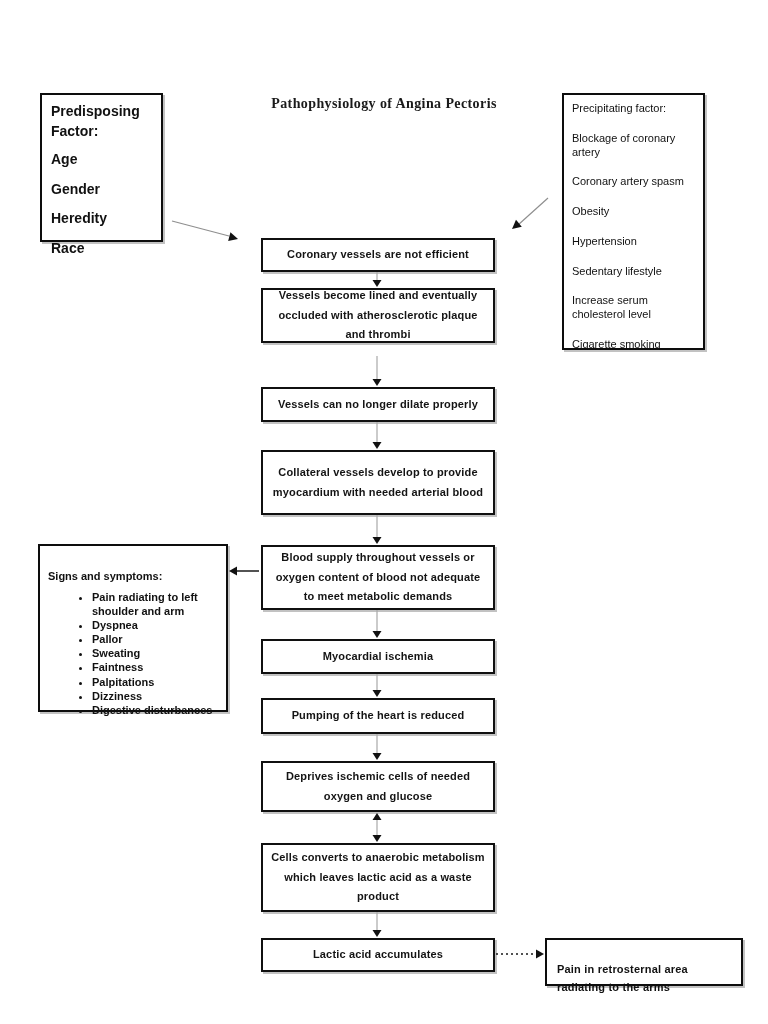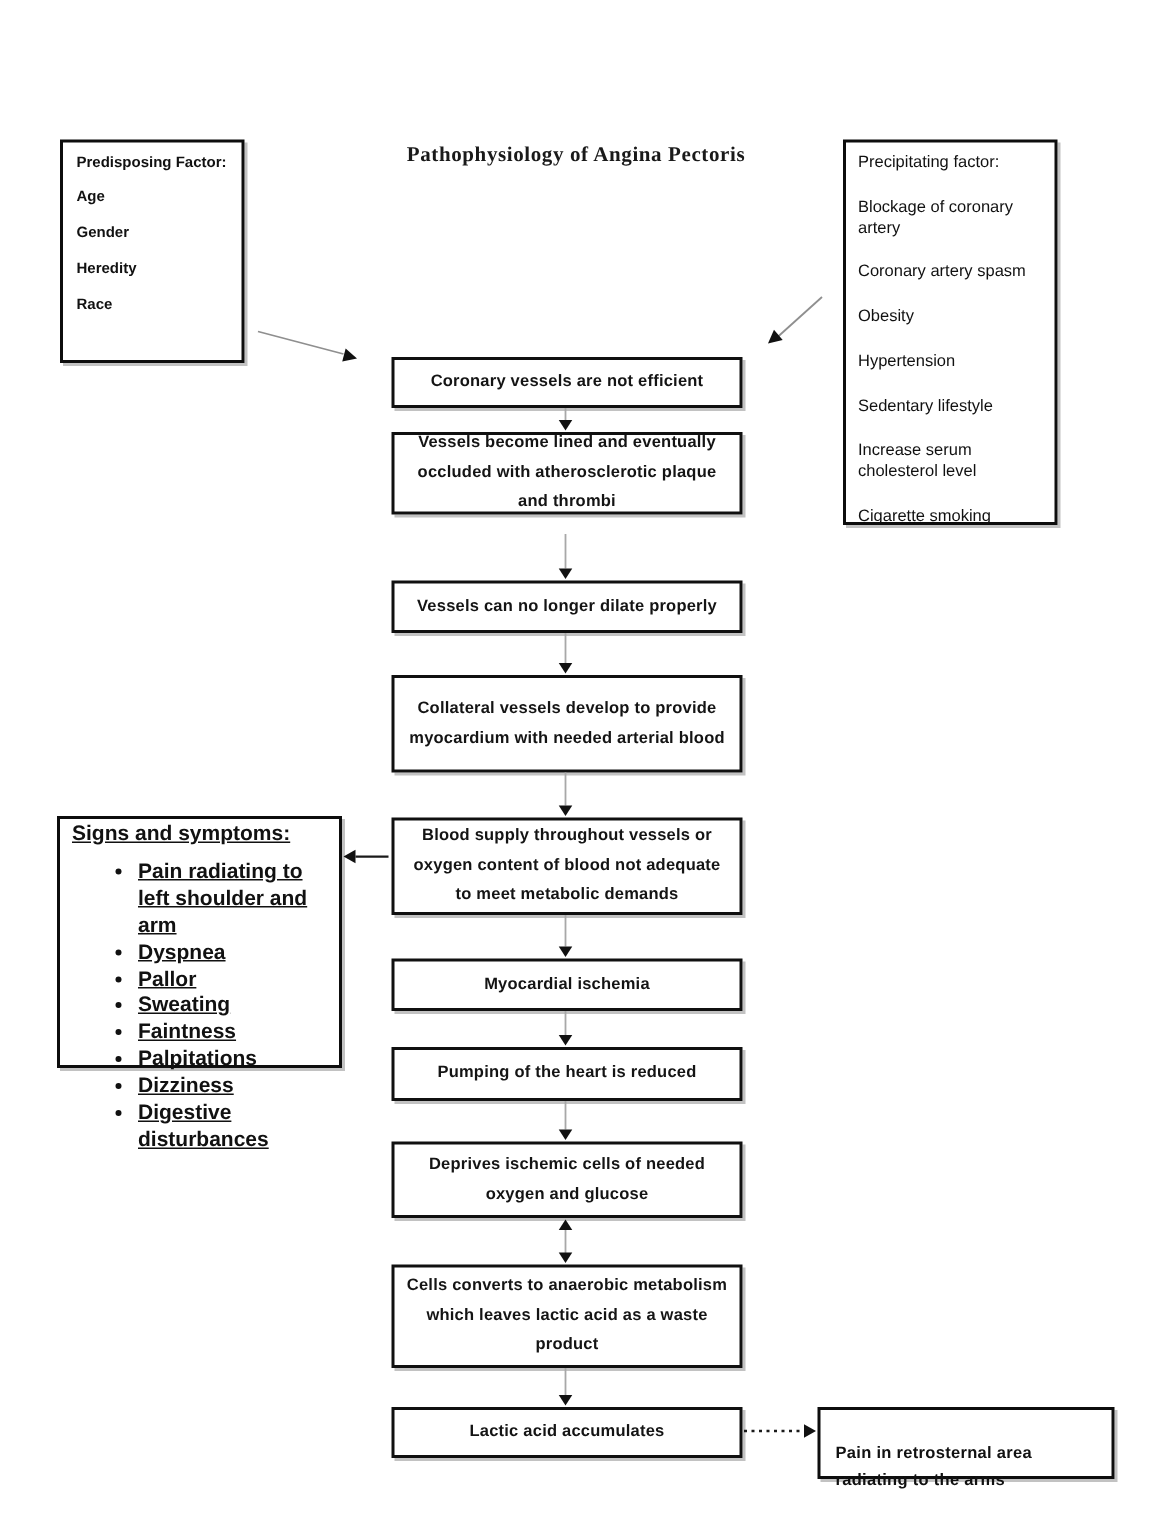--- a/index.html
+++ b/index.html
@@ -6,27 +6,27 @@
   .page{
     position:relative;width:768px;height:1024px;background:#ffffff;overflow:hidden;
     font-family:"Liberation Sans",sans-serif;color:#111;
   }
   .title{
     position:absolute;top:96px;left:0;width:768px;text-align:center;
     font-family:"Liberation Serif",serif;font-weight:bold;font-size:14px;letter-spacing:.4px;color:#1a1a1a;
   }
   .box{position:absolute;background:#fff;border:2px solid #0d0d0d;box-shadow:2px 2px 0 #c2c2c2;box-sizing:border-box;}
   
-  .predisposing{left:40px;top:93px;width:123px;height:149px;padding:7px 9px;font-weight:bold;font-size:10px;line-height:1.4;}
+  .predisposing{left:40px;top:93px;width:123px;height:149px;padding:7px 9px;font-weight:bold;font-size:14px;line-height:1.4;}
   .predisposing .hd{margin:0 0 9px 0;}
   .predisposing .it{margin:0 0 10px 0;}
   .precipitating{left:562px;top:93px;width:143px;height:257px;padding:7px 8px;font-size:11px;line-height:1.25;}
   .precipitating .hd{margin:0 0 11px 0;}
   .precipitating .it{margin:16px 0 11px 0;}
-  .signs{left:38px;top:544px;width:190px;height:168px;padding:1px 8px;font-weight:bold;font-size:14px;line-height:1.28;text-decoration:underline;}
+  .signs{left:38px;top:544px;width:190px;height:168px;padding:23px 8px;font-weight:bold;font-size:11px;line-height:1.28;}
   .signs .hd{margin:0 0 7px 0;}
   .signs ul{margin:0;padding:0 0 0 44px;list-style:disc;}
   .signs li{margin:0;padding:0;}
   .pain{left:545px;top:938px;width:198px;height:48px;padding:20px 10px;font-weight:bold;font-size:11px;line-height:1.65;letter-spacing:.2px;}
   
   .fbox{
     position:absolute;left:261px;width:234px;background:#fff;border:2px solid #101010;box-shadow:2px 2px 0 #c2c2c2;
     box-sizing:border-box;display:flex;align-items:center;justify-content:center;text-align:center;
     font-weight:bold;font-size:11px;line-height:1.8;letter-spacing:.15px;padding:2px 6px;color:#141414;
   }

